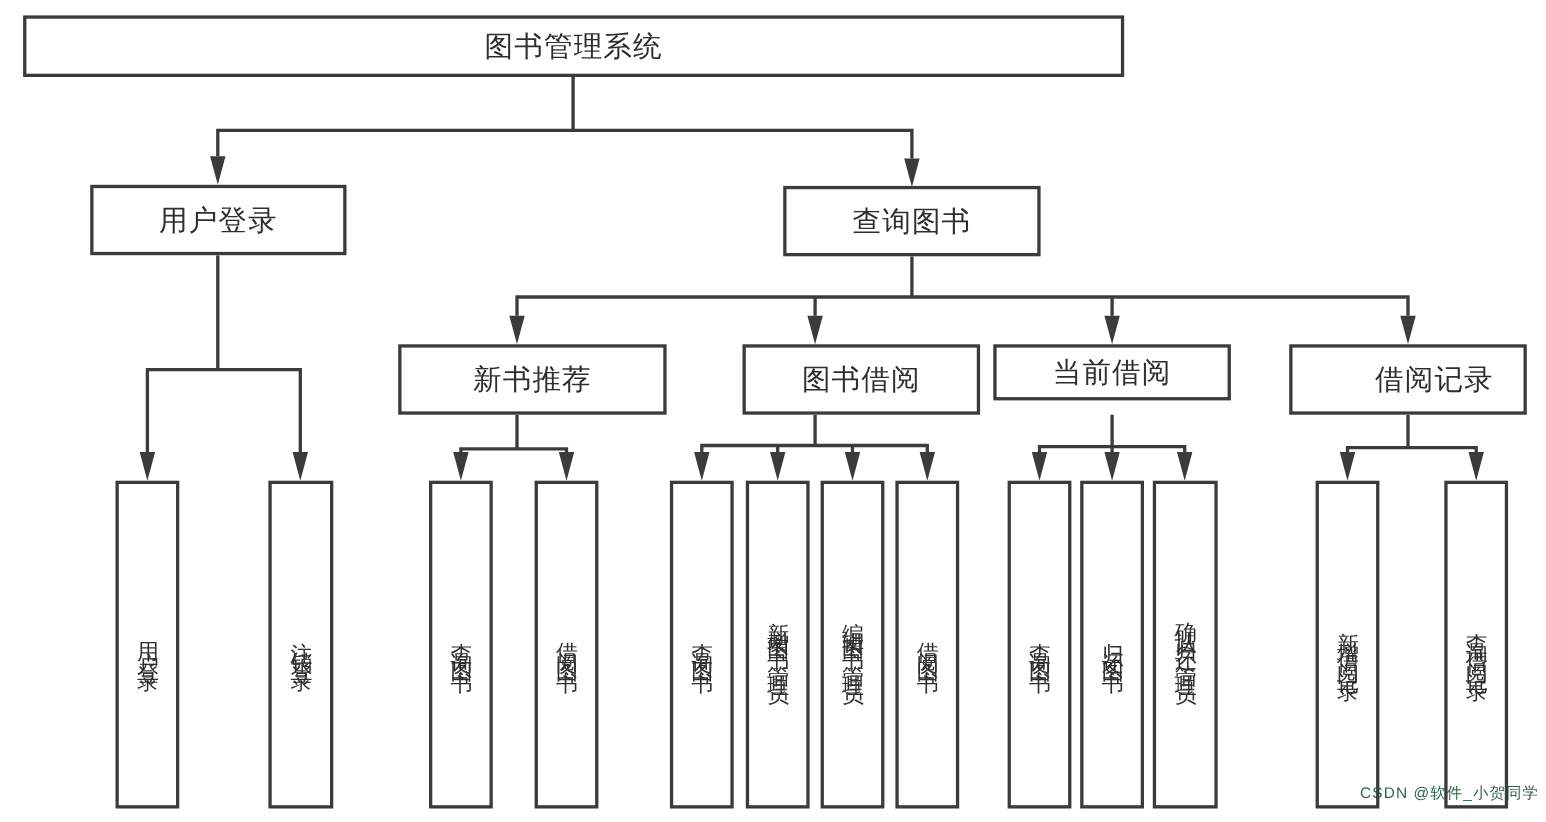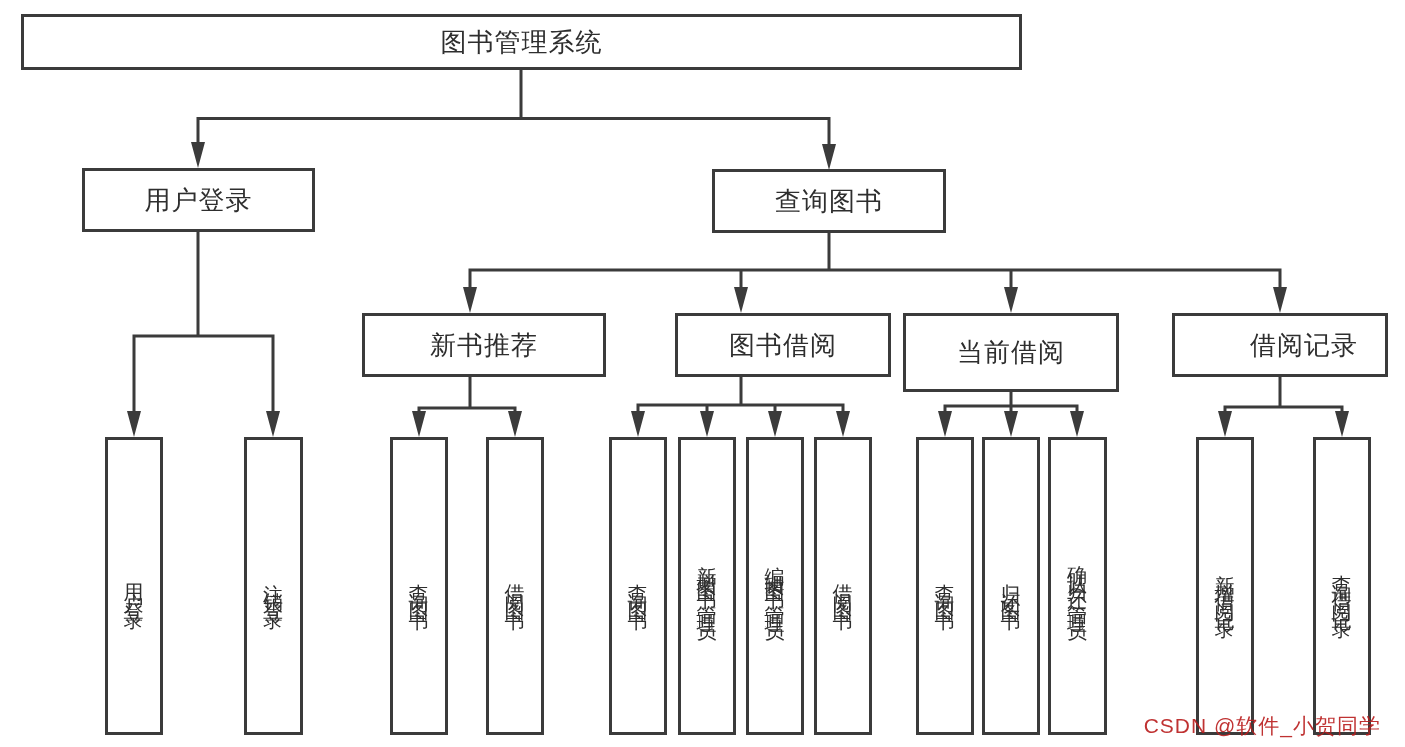--- a/index.html
+++ b/index.html
@@ -12,21 +12,21 @@
     box-sizing:border-box;display:flex;align-items:center;justify-content:center;
     color:#2e2e2e;
   }
   .hbox{font-size:26px;letter-spacing:1px;}
   .vtext{
     writing-mode:vertical-rl;text-orientation:mixed;
     font-size:20px;letter-spacing:9px;line-height:1;color:#2e2e2e;
   }
   #connectors{position:absolute;left:0;top:0;}
   #watermark{
-    position:absolute;top:712px;right:24px;font-size:21px;color:#b91c1c;
+    position:absolute;top:712px;right:6px;font-size:14px;color:#14532d;
     letter-spacing:1px;opacity:.9;z-index:5;
   }
 </style>
 </head>
 <body>
 
 <div id="canvas">
 
   <svg id="connectors" width="1405" height="747" viewBox="0 0 1405 747">
 
@@ -85,21 +85,21 @@
              M1335 411 L1349 411 L1342 437 Z" fill="#3b3b3b" stroke="none"></path>
   </svg>
 
   <div class="box hbox" style="left:21px;top:14px;width:1001px;height:56px;">图书管理系统</div>
 
   <div class="box hbox" style="left:82px;top:168px;width:233px;height:64px;">用户登录</div>
   <div class="box hbox" style="left:712px;top:169px;width:234px;height:64px;">查询图书</div>
 
   <div class="box hbox" style="left:362px;top:313px;width:244px;height:64px;">新书推荐</div>
   <div class="box hbox" style="left:639px;top:313px;width:216px;height:64px;margin-left:36px;">图书借阅</div>
-  <div class="box hbox" style="left:903px;top:313px;width:216px;height:79px;">当前借阅</div>
+  <div class="box hbox" style="left:903px;top:313px;width:216px;height:51px;">当前借阅</div>
   <div class="box hbox" style="left:1172px;top:313px;width:216px;height:64px;padding-left:48px;">借阅记录</div>
 
   <div class="box" style="left:105px;top:437px;width:58px;height:298px;">
     <span class="vtext">用户登录</span>
   </div>
   <div class="box" style="left:244px;top:437px;width:59px;height:298px;">
     <span class="vtext">注销登录</span>
   </div>
 
   <div class="box" style="left:390px;top:437px;width:58px;height:298px;">

